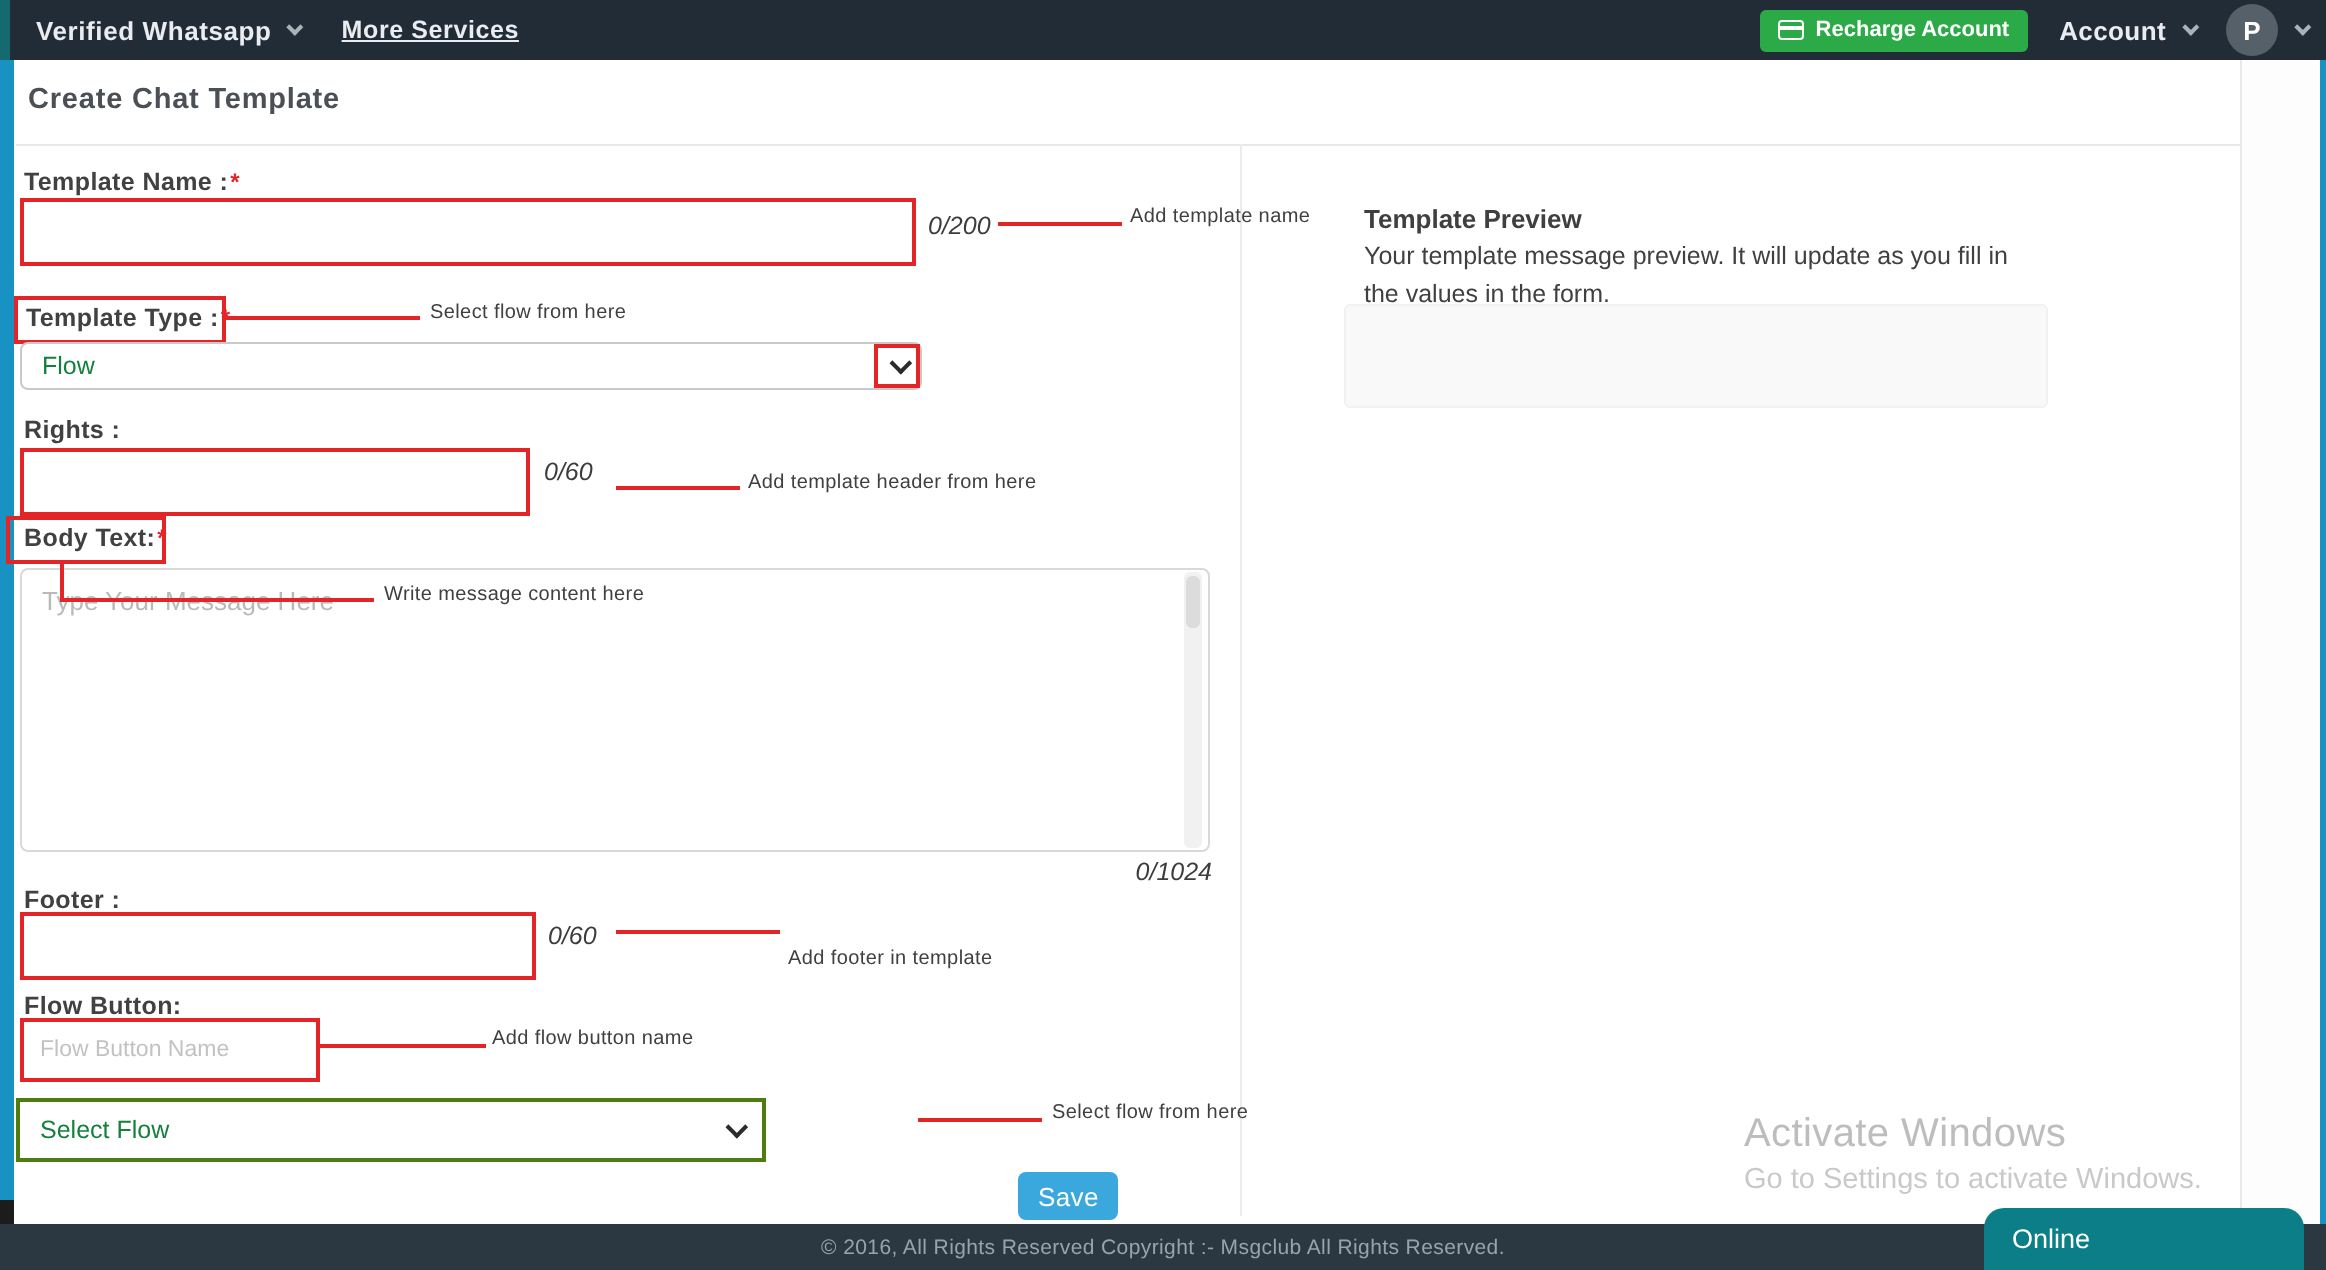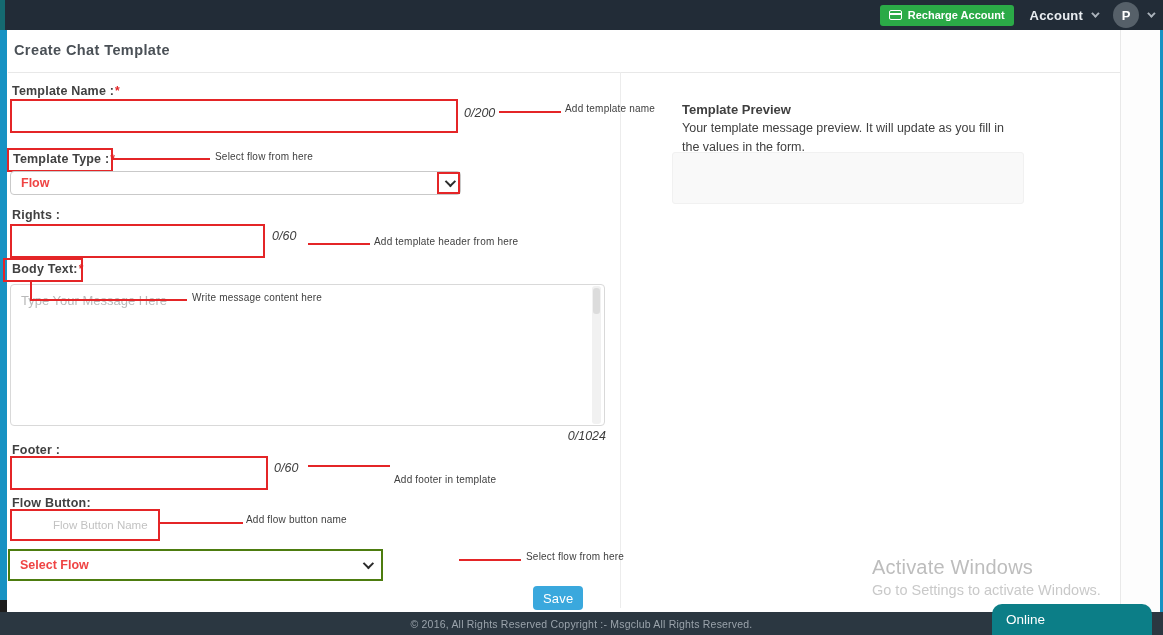--- a/index.html
+++ b/index.html
@@ -41,47 +41,47 @@
   
   .page-title { position:absolute; left:14px; top:42px; font-size:14.5px; font-weight:bold;
     color:#4a5056; letter-spacing:.4px; }
   .title-divider { position:absolute; left:8px; top:72px; width:1112px; height:1px; background:#e8e8e8; }
   .col-divider { position:absolute; left:620px; top:72px; width:1px; height:536px; background:#ececec; }
   
   .lbl { position:absolute; font-size:12.5px; font-weight:bold; color:#414141; letter-spacing:.2px; }
   .req { color:#e42527; font-size:12px; vertical-align:top; margin-left:1px; }
   .red-box { position:absolute; border:2px solid #e42527; background:#ffffff; }
   .red-box input { width:100%; height:100%; border:none; outline:none; background:transparent;
-    font-size:13px; color:#333; padding:0 8px; font-family:"Liberation Sans","DejaVu Sans",sans-serif;margin-left:33px; }
+    font-size:13px; color:#333; padding:0 8px; font-family:"Liberation Sans","DejaVu Sans",sans-serif; }
   .red-box input::placeholder { color:#c2c2c2; }
   .counter { position:absolute; font-size:12.5px; font-style:italic; color:#3c3c3c; }
   .ann-line { position:absolute; height:2px; background:#e42527; }
   .ann-vline { position:absolute; width:2px; background:#e42527; }
   .ann-text { position:absolute; color:#404040; font-size:10px; letter-spacing:.2px; white-space:nowrap; }
   .label-red-frame { position:absolute; border:2px solid #e42527; background:transparent; }
   .select-like { position:absolute; background:#fff; border:1px solid #c9c9c9; border-radius:4px;
-    display:flex; align-items:center; font-size:12.5px; color:#ef4444; font-weight:700;
+    display:flex; align-items:center; font-size:12.5px; color:#15803d; font-weight:400;
     padding:0 10px; cursor:pointer; }
   .select-chev { width:8px; height:8px; border-right:2.5px solid #2b2b2b; border-bottom:2.5px solid #2b2b2b;
     transform:rotate(45deg) translateY(-2px); display:inline-block; }
   .chev-redbox { position:absolute; border:2px solid #e42527; display:flex;
     align-items:center; justify-content:center; background:#fff; }
   .body-textarea { position:absolute; left:10px; top:284px; width:595px; height:142px;
     border:1px solid #d9d9d9; border-radius:4px; resize:none; outline:none;
     font-size:13px; color:#333; padding:8px 20px 8px 10px;
     font-family:"Liberation Sans","DejaVu Sans",sans-serif; }
   .body-textarea::placeholder { color:#b9b9b9; }
   .ta-scroll { position:absolute; left:592px; top:286px; width:9px; height:138px;
     background:#f1f1f1; border-radius:3px; }
   .ta-scroll::after { content:""; position:absolute; left:1px; top:2px; width:7px; height:26px;
     background:#dcdcdc; border-radius:3px; }
   .btn { position:absolute; border:none; border-radius:4px; color:#fff; font-size:13px;
     height:24px; padding:0 10px; cursor:pointer; letter-spacing:.2px;
     font-family:"Liberation Sans","DejaVu Sans",sans-serif; }
-  .btn-save { left:509px; top:586px; background:#3aa8dd;margin-left:24px; }
+  .btn-save { left:509px; top:586px; background:#3aa8dd; }
   .btn-cancel { left:555px; top:586px; background:#4f4526;margin-top:40px; }
   
   .preview-title { position:absolute; left:682px; top:102px; font-size:13px; font-weight:bold; color:#3f3f3f; }
   .preview-desc { position:absolute; left:682px; top:119px; width:330px; font-size:12.5px;
     color:#404040; line-height:1.55; }
   .preview-box { position:absolute; left:672px; top:152px; width:352px; height:52px;
     background:#f9f9f9; border:1px solid #f1f1f1; border-radius:3px; }
   
   .wm1 { position:absolute; left:872px; top:556px; font-size:20px; color:#bdbdbd; letter-spacing:.2px; }
   .wm2 { position:absolute; left:872px; top:582px; font-size:14.5px; color:#c9c9c9; }
@@ -95,20 +95,27 @@
   .online-badge { position:absolute; left:992px; top:604px; width:160px; height:31px;
     background:#0c7e87; border-radius:10px 10px 0 0; z-index:40; cursor:pointer;
     display:flex; align-items:center; }
   .online-badge span { color:#fff; font-size:13.5px; font-weight:500; margin-left:14px; }
 </style>
 </head>
 <body>
 
 <div class="navbar">
   <span class="nav-sliver"></span>
+  <div class="nav-left">
+    <span class="brand">
+      <span>Verified Whatsapp</span>
+      <span class="chev chev-gray"></span>
+    </span>
+    <span class="more-services">More Services</span>
+  </div>
   <div class="nav-right">
     <button class="recharge-btn">
       <span class="card-icon"></span>
       <span>Recharge Account</span>
     </button>
     <span class="contact">
       <span>Account</span>
       <span class="chev chev-gray"></span>
     </span>
     <span class="avatar-wrap">

